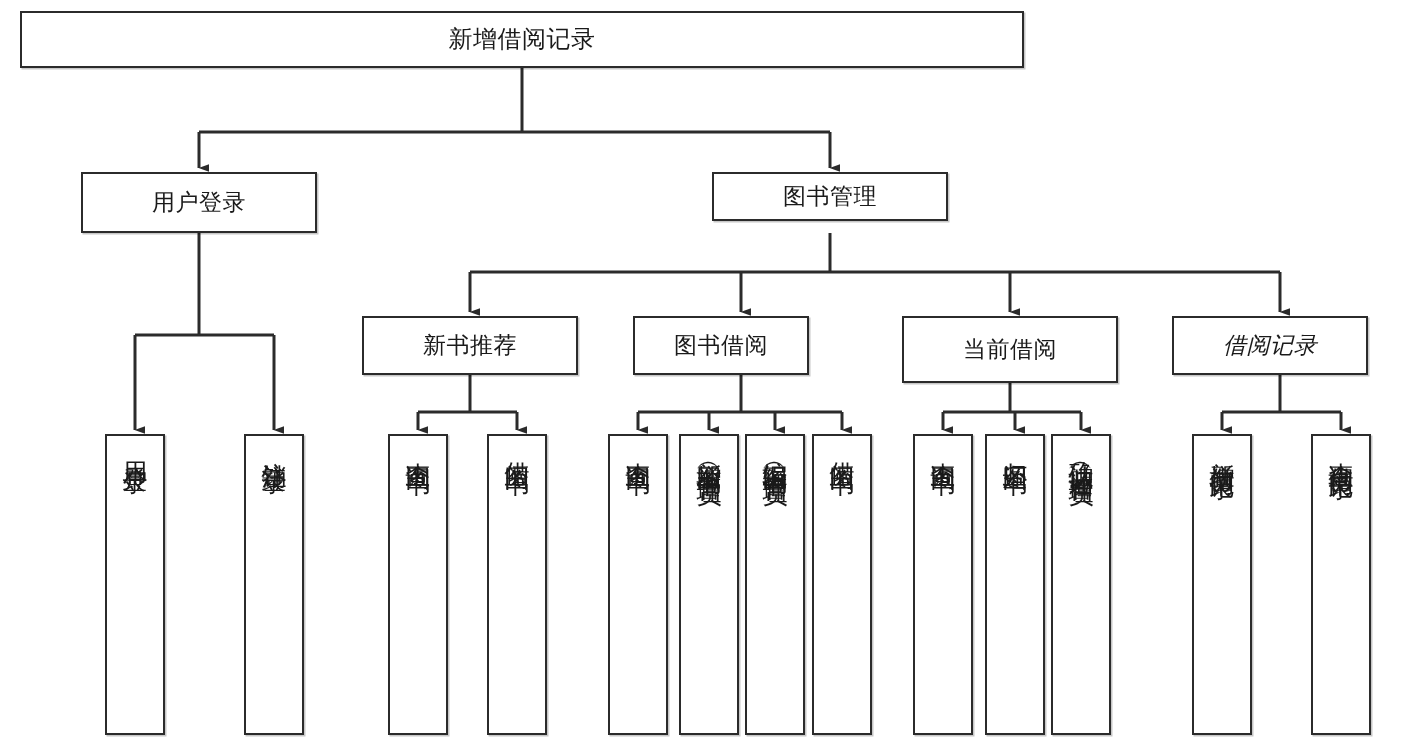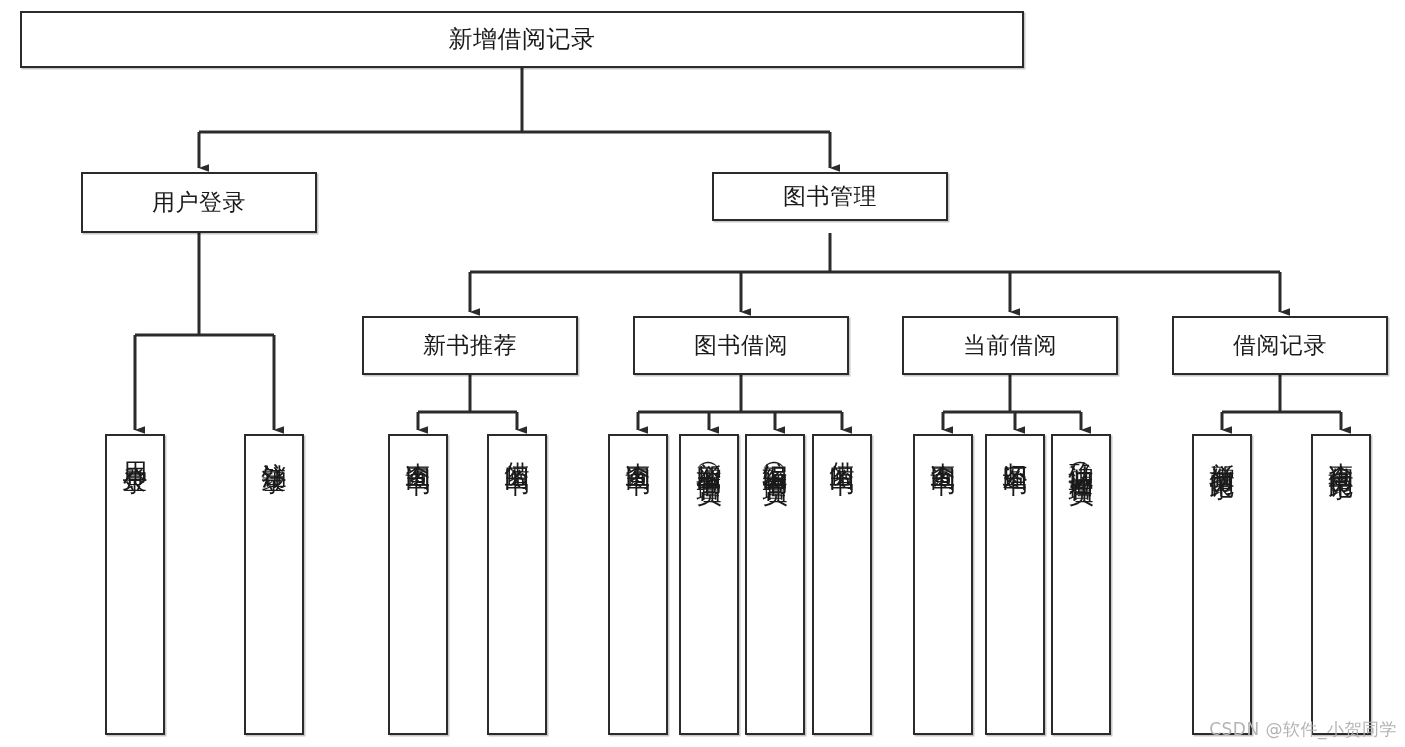--- a/index.html
+++ b/index.html
@@ -137,27 +137,27 @@
   <div class="node horiz" style="left: 81px; top: 172px; width: 236px; height: 61px;">
     <span class="label">用户登录</span>
   </div>
   <div class="node horiz" style="left: 712px; top: 172px; width: 236px; height: 49px;">
     <span class="label">图书管理</span>
   </div>
 
   <div class="node horiz" style="left: 362px; top: 316px; width: 216px; height: 59px;">
     <span class="label">新书推荐</span>
   </div>
-  <div class="node horiz" style="left: 633px; top: 316px; width: 216px; height: 59px;">
+  <div class="node horiz" style="left: 633px; top: 316px; width: 176px; height: 59px;">
     <span class="label">图书借阅</span>
   </div>
-  <div class="node horiz" style="left: 902px; top: 316px; width: 216px; height: 59px;">
+  <div class="node horiz" style="left: 902px; top: 316px; width: 216px; height: 67px;">
     <span class="label">当前借阅</span>
   </div>
-  <div class="node horiz" style="left: 1172px; top: 316px; width: 216px; height: 59px;">
+  <div class="node horiz" style="left: 1172px; top: 316px; width: 196px; height: 59px; font-style: italic;">
     <span class="label">借阅记录</span>
   </div>
 
   <div class="node vert" style="left: 105px; top: 434px; width: 60px; height: 301px;">
     <span class="label">用户登录</span>
   </div>
   <div class="node vert" style="left: 244px; top: 434px; width: 60px; height: 301px;">
     <span class="label">注销登录</span>
   </div>
 
@@ -191,14 +191,13 @@
     <span class="label">确认归还（管理员）</span>
   </div>
 
   <div class="node vert" style="left: 1192px; top: 434px; width: 60px; height: 301px;">
     <span class="label">新增借阅记录</span>
   </div>
   <div class="node vert" style="left: 1311px; top: 434px; width: 60px; height: 301px;">
     <span class="label">查询借阅记录</span>
   </div>
 
-  <div id="watermark">CSDN @软件_小贺同学</div>
 </div>
 
 </body></html>

